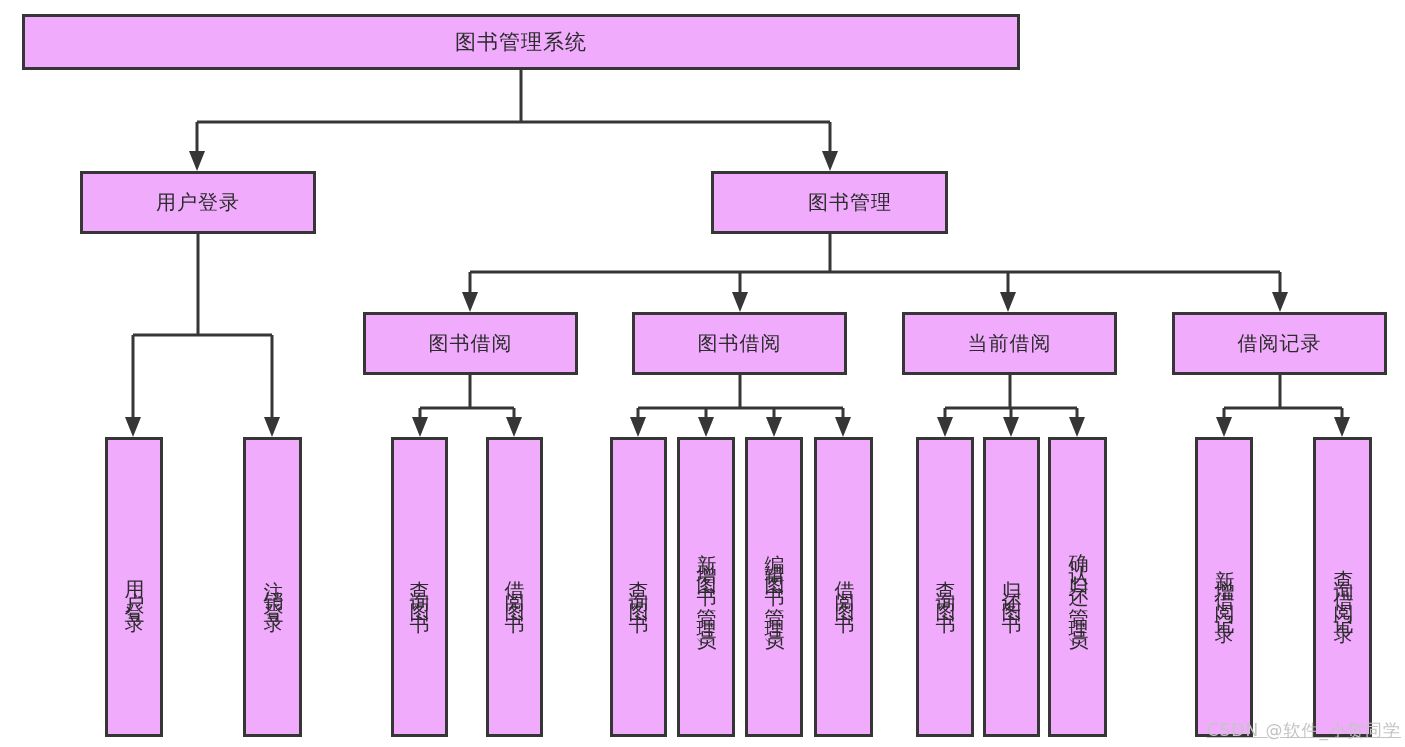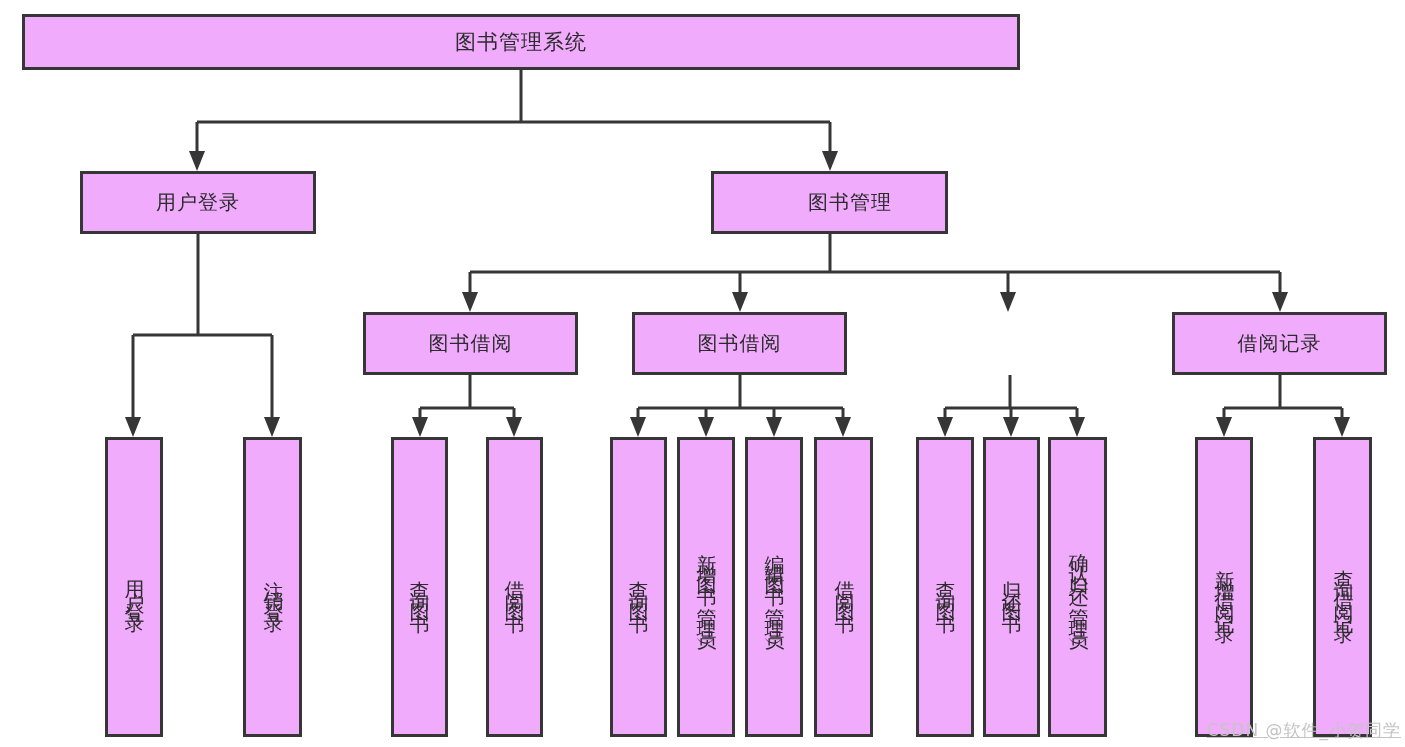--- a/index.html
+++ b/index.html
@@ -113,20 +113,21 @@
     <polygon points="1334,417 1350,417 1342,437"></polygon>
   </svg>
 
   <div class="box box-h box-root" style="left:22px; top:14px; width:998px; height:56px;">图书管理系统</div>
 
   <div class="box box-h" style="left:80px; top:171px; width:236px; height:63px;">用户登录</div>
   <div class="box box-h" style="left:711px; top:171px; width:237px; height:63px;padding-left:41px;">图书管理</div>
 
   <div class="box box-h" style="left:363px; top:312px; width:215px; height:63px;">图书借阅</div>
   <div class="box box-h" style="left:632px; top:312px; width:215px; height:63px;">图书借阅</div>
+  <div class="box box-h" style="left:902px; top:312px; width:215px; height:63px;">当前借阅</div>
   <div class="box box-h" style="left:1172px; top:312px; width:215px; height:63px;">借阅记录</div>
 
   <div class="box box-v" style="left:105px; top:437px; width:58px; height:300px;">用户登录</div>
   <div class="box box-v" style="left:243px; top:437px; width:59px; height:300px;">注销登录</div>
 
   <div class="box box-v" style="left:391px; top:437px; width:57px; height:300px;">查询图书</div>
   <div class="box box-v" style="left:486px; top:437px; width:57px; height:300px;">借阅图书</div>
 
   <div class="box box-v" style="left:610px; top:437px; width:57px; height:300px;">查询图书</div>
   <div class="box box-v" style="left:677px; top:437px; width:58px; height:300px;">新增图书（管理员）</div>

